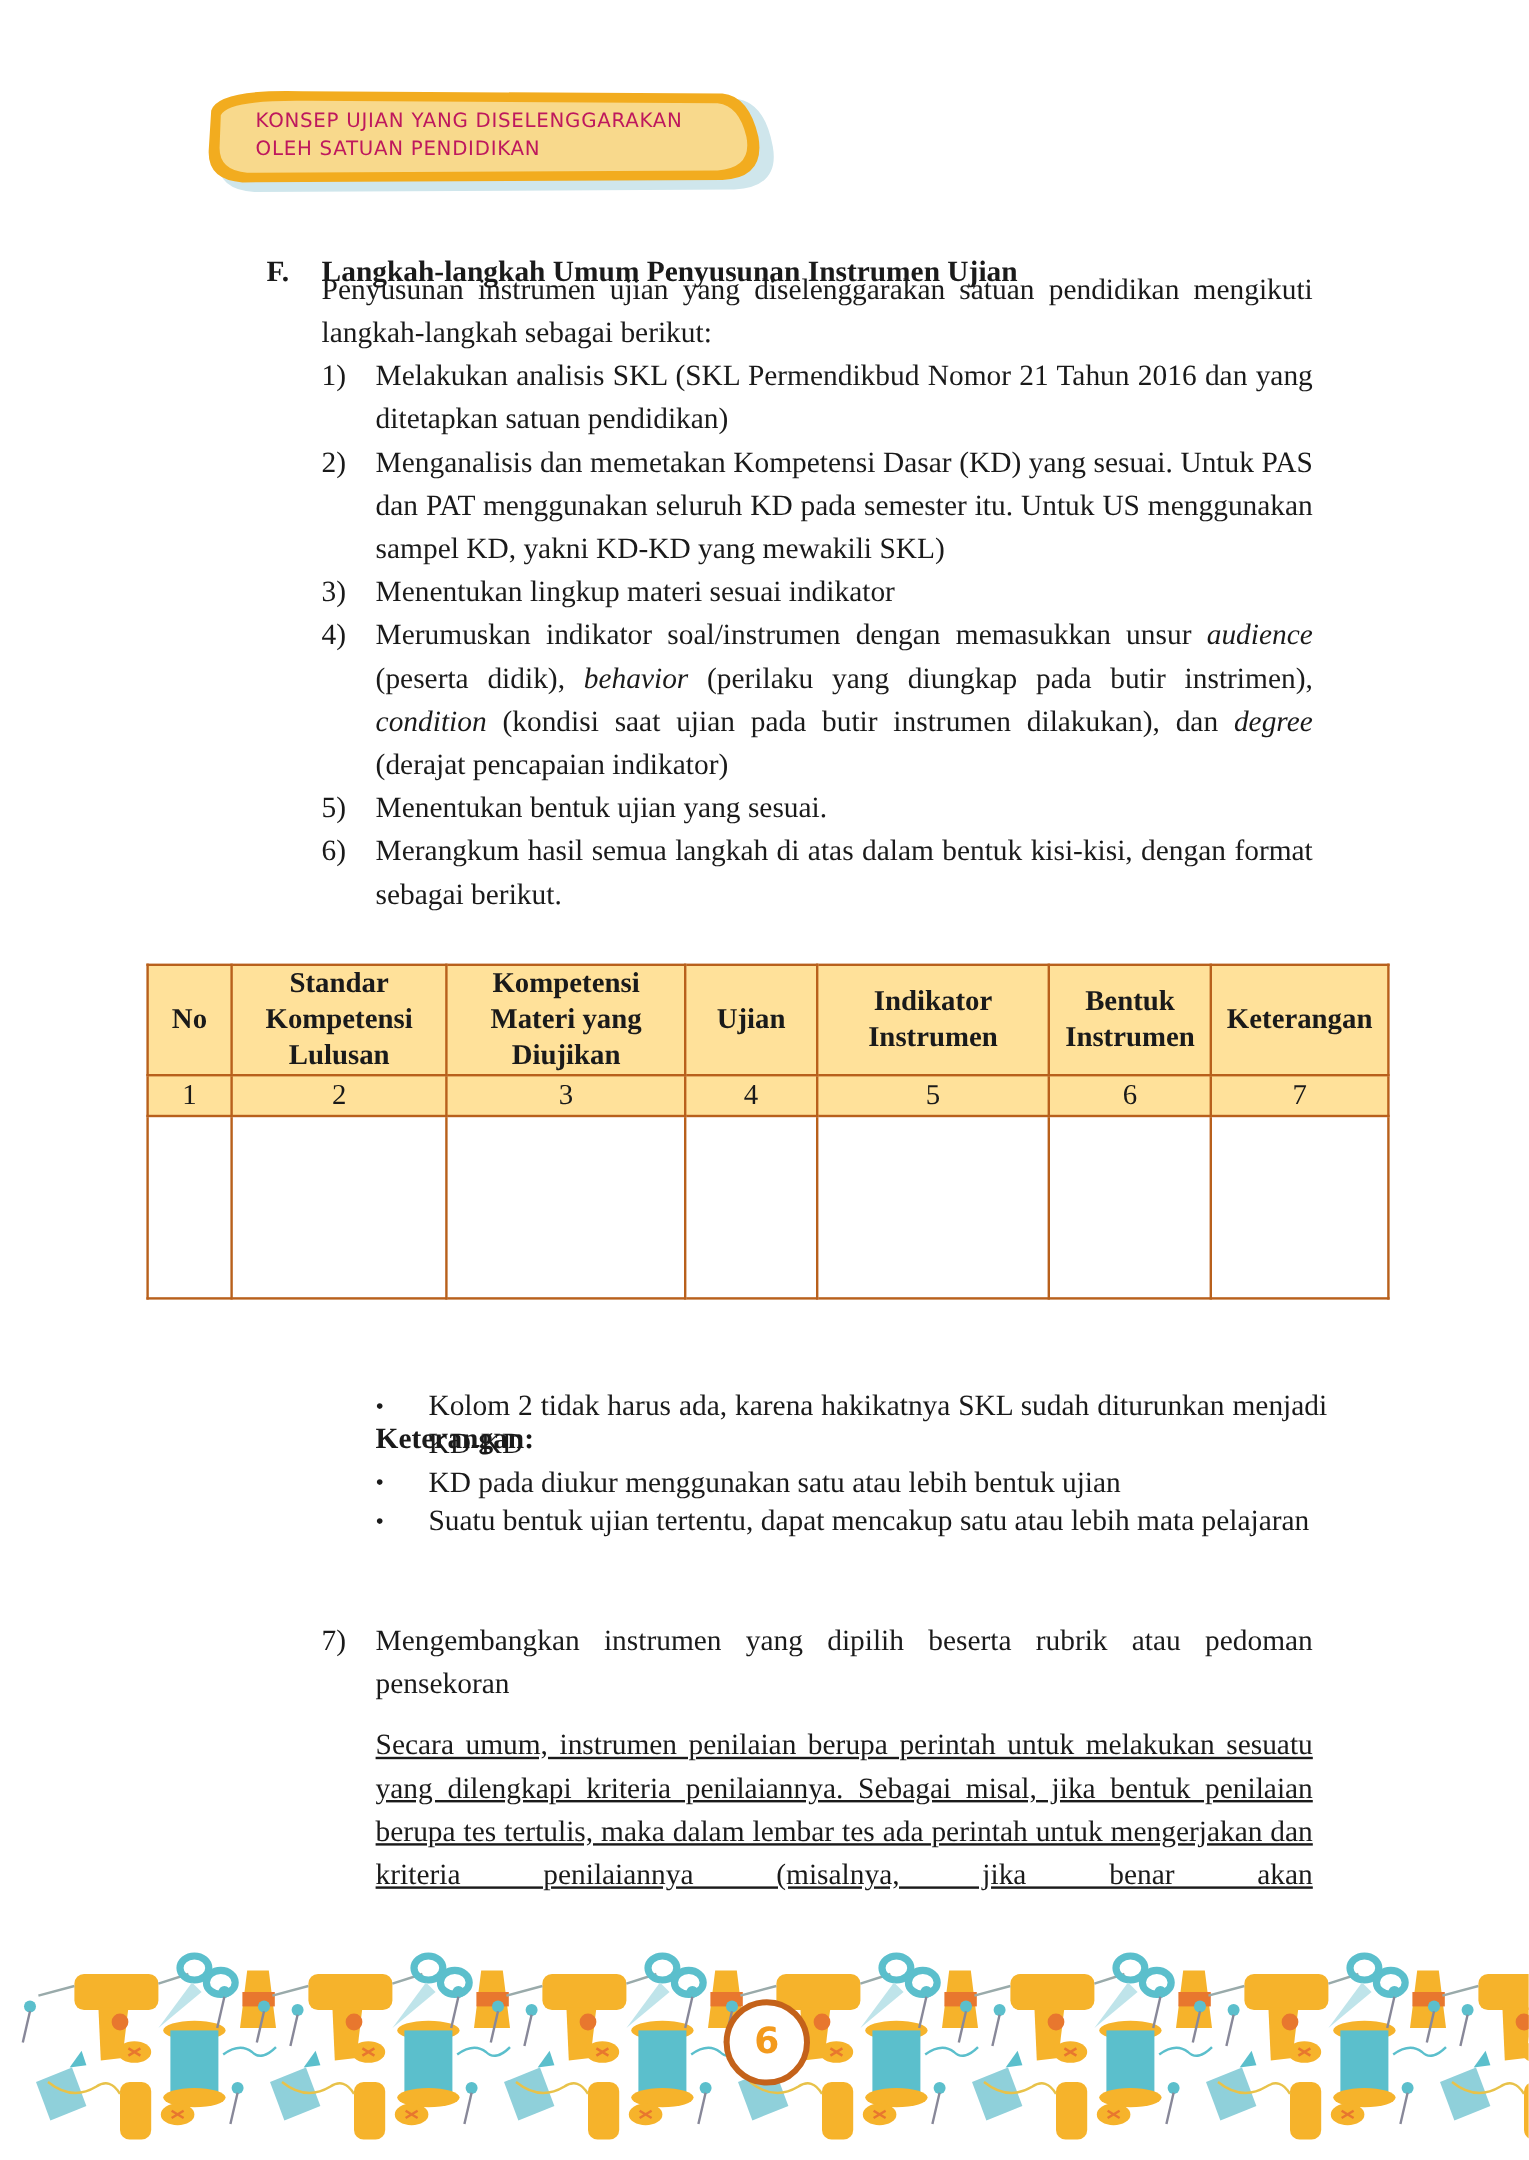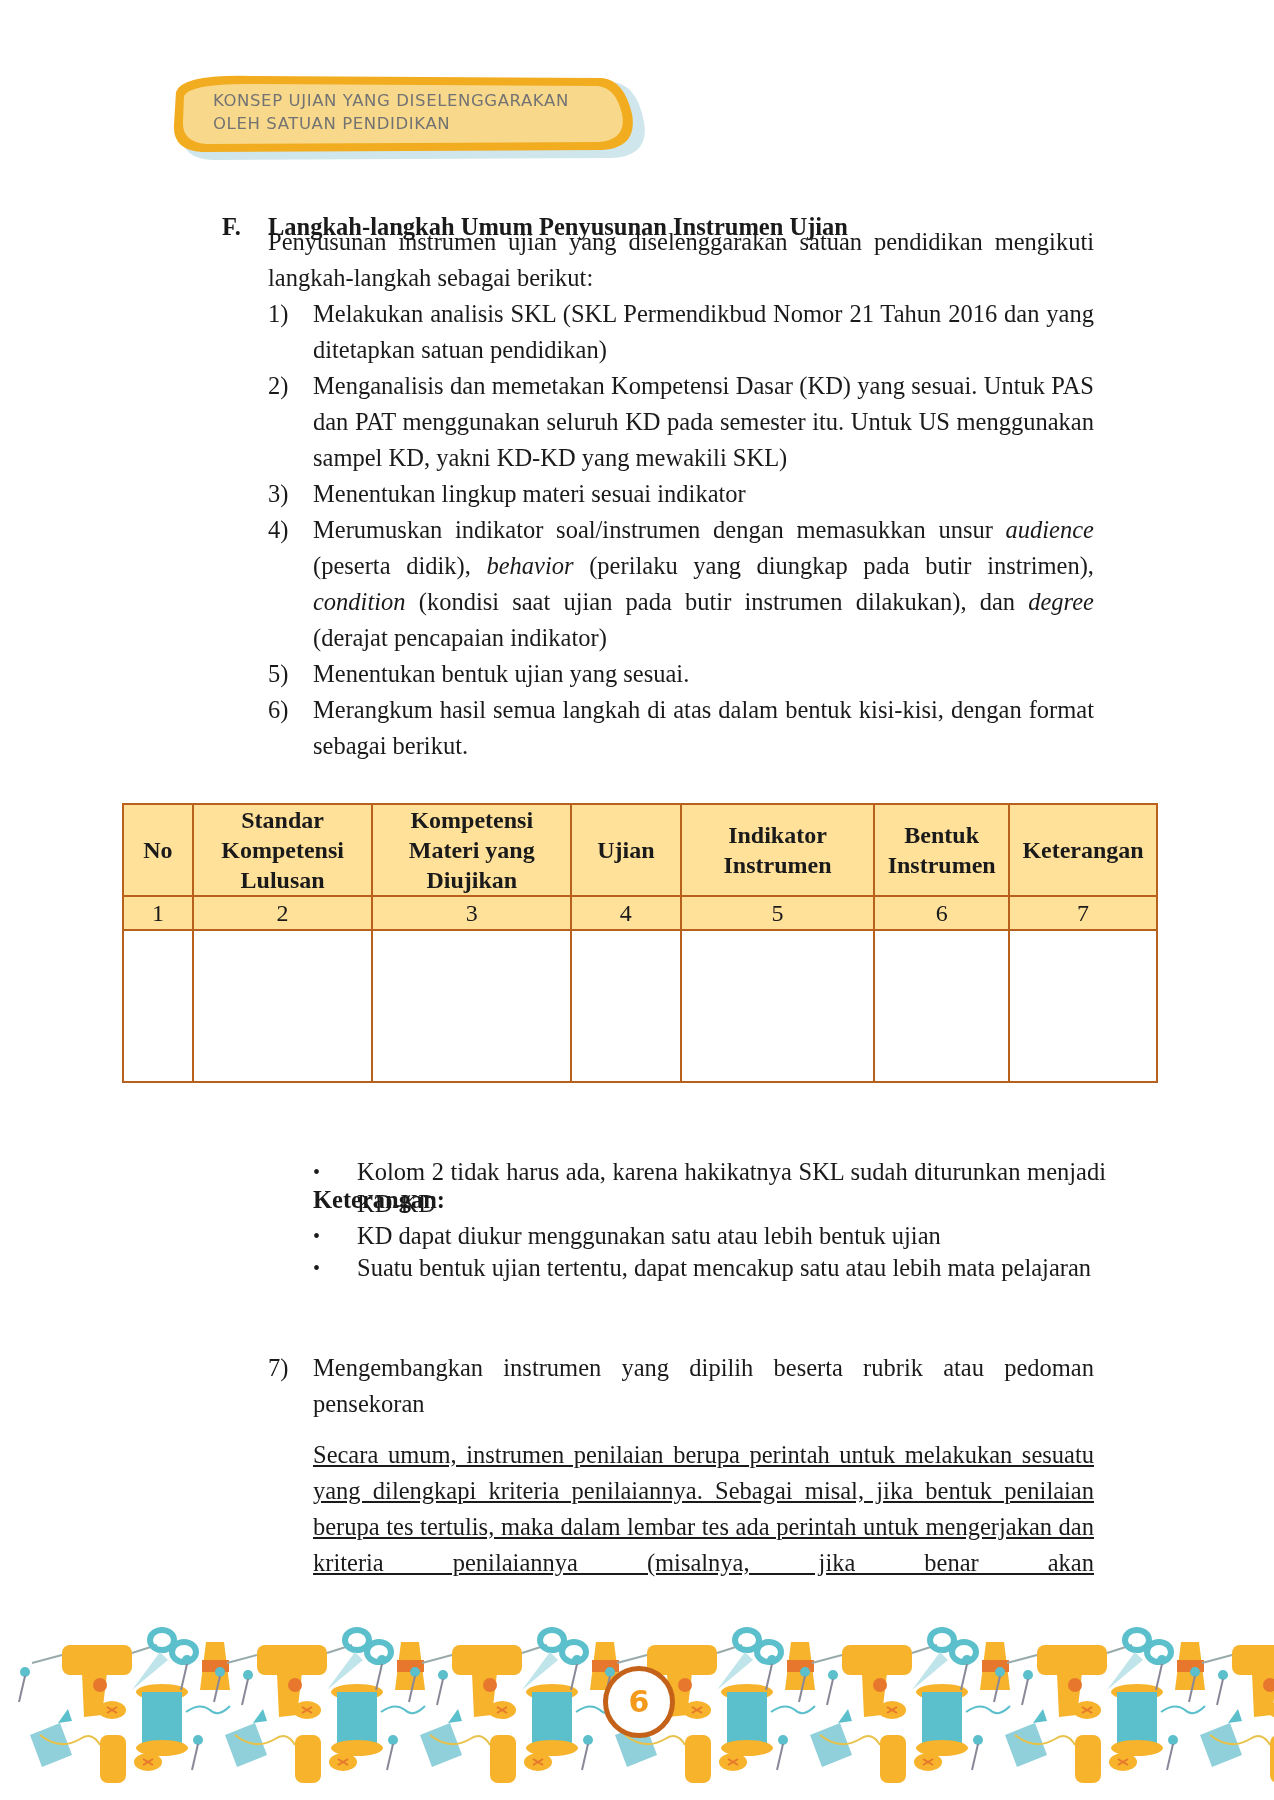--- a/index.html
+++ b/index.html
@@ -1,21 +1,21 @@
 <!DOCTYPE html>
 <html><head>
 <meta charset="utf-8">
 <style>
   html, body { margin:0; padding:0; }
   body { width:1274px; height:1800px; position:relative; background:#ffffff; overflow:hidden;
          font-family:"Liberation Serif", serif; color:#1a1a1a; }
   .banner { position:absolute; left:172px; top:72px; width:478px; height:82px; }
   .banner svg { position:absolute; left:0; top:0; }
   .banner-text { position:absolute; left:41px; top:17px; font-family:"DejaVu Sans", sans-serif;
-                 font-size:16.5px; line-height:23px; color:#737373; letter-spacing:0.6px; }
+                 font-size:16.5px; line-height:23px; color:#be185d; letter-spacing:0.6px; }
   .heading { position:absolute; left:222px; top:180px; font-size:24.5px; font-weight:bold; line-height:32px;margin-top:31px; }
   .heading .letter { display:inline-block; width:46px; }
   .para { position:absolute; text-align:justify; font-size:24.5px; line-height:36px; }
   .list { position:absolute; left:268px; width:826px; font-size:24.5px; line-height:36px; }
   .li { display:flex; }
   .li .num { width:45px; flex:none; }
   .li .txt { flex:1; text-align:justify;font-family:Liberation Serif, serif; }
   .li .txt.last-justify { text-align-last:left; }
   table.kisi { position:absolute; left:122px; top:803px; width:1036px; border-collapse:collapse; }
   table.kisi td, table.kisi th { border:2.5px solid #b8601c; padding:0; text-align:center; vertical-align:middle; }
@@ -122,21 +122,21 @@
   </table>
 
 <div class="ket-title">Keterangan:</div>
 <div class="bullets">
   <div class="bi">
     <span class="dot">•</span>
     <span class="btxt" style="text-align-last:left;">Kolom 2 tidak harus ada, karena hakikatnya SKL sudah diturunkan menjadi KD-KD</span>
   </div>
   <div class="bi">
     <span class="dot">•</span>
-    <span class="btxt" style="text-align-last:left;">KD dapat diukur menggunakan satu atau lebih bentuk ujian</span>
+    <span class="btxt" style="text-align-last:left;">KD pada diukur menggunakan satu atau lebih bentuk ujian</span>
   </div>
   <div class="bi">
     <span class="dot">•</span>
     <span class="btxt" style="text-align-last:left;">Suatu bentuk ujian tertentu, dapat mencakup satu atau lebih mata pelajaran</span>
   </div>
 </div>
 
 <div class="list" style="top:1350px;">
   <div class="li">
     <span class="num">7)</span>

